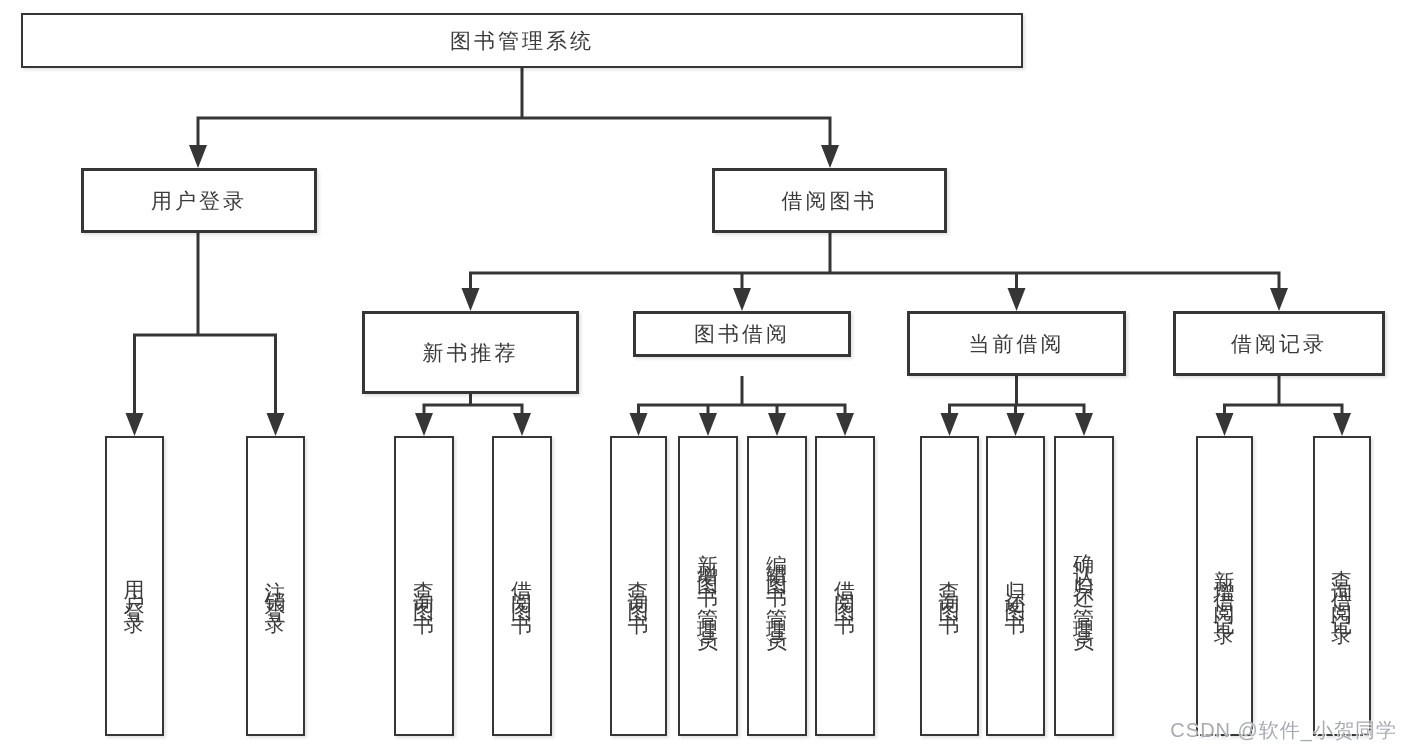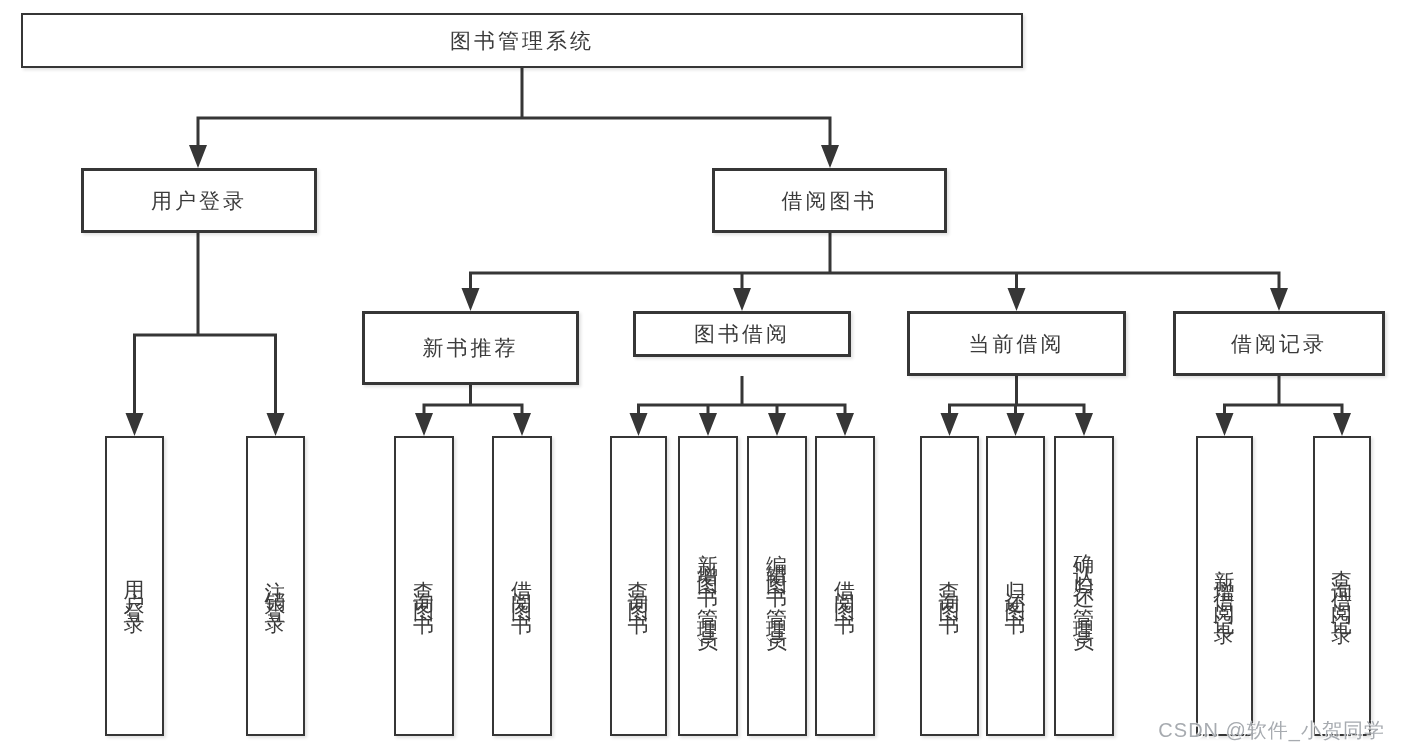--- a/index.html
+++ b/index.html
@@ -38,21 +38,21 @@
   .vlabel {
     writing-mode: vertical-rl;
     text-orientation: mixed;
     font-size: 21px;
     letter-spacing: 11px;
     color: #3b3b3b;
     line-height: 1;
   }
   .watermark {
     position: absolute;
-    right: 20px;
+    right: 8px;
     bottom: 3px;
     font-size: 20px;
     letter-spacing: 1px;
     color: #a7abb0;
     text-shadow: 2px 2px 0 rgba(255,255,255,0.95), -1px -1px 0 rgba(255,255,255,0.6);
     white-space: nowrap;
     z-index: 10;
   }
 </style>
 </head>
@@ -107,21 +107,21 @@
     <span class="hlabel">图书管理系统</span>
   </div>
 
   <div class="box" style="left:81px;top:168px;width:236px;height:65px">
     <span class="hlabel">用户登录</span>
   </div>
   <div class="box" style="left:712px;top:168px;width:235px;height:65px">
     <span class="hlabel">借阅图书</span>
   </div>
 
-  <div class="box" style="left:362px;top:311px;width:217px;height:74px">
+  <div class="box" style="left:362px;top:311px;width:217px;height:83px">
     <span class="hlabel">新书推荐</span>
   </div>
   <div class="box" style="left:633px;top:311px;width:218px;height:46px">
     <span class="hlabel">图书借阅</span>
   </div>
   <div class="box" style="left:907px;top:311px;width:219px;height:65px">
     <span class="hlabel">当前借阅</span>
   </div>
   <div class="box" style="left:1173px;top:311px;width:212px;height:65px">
     <span class="hlabel">借阅记录</span>

